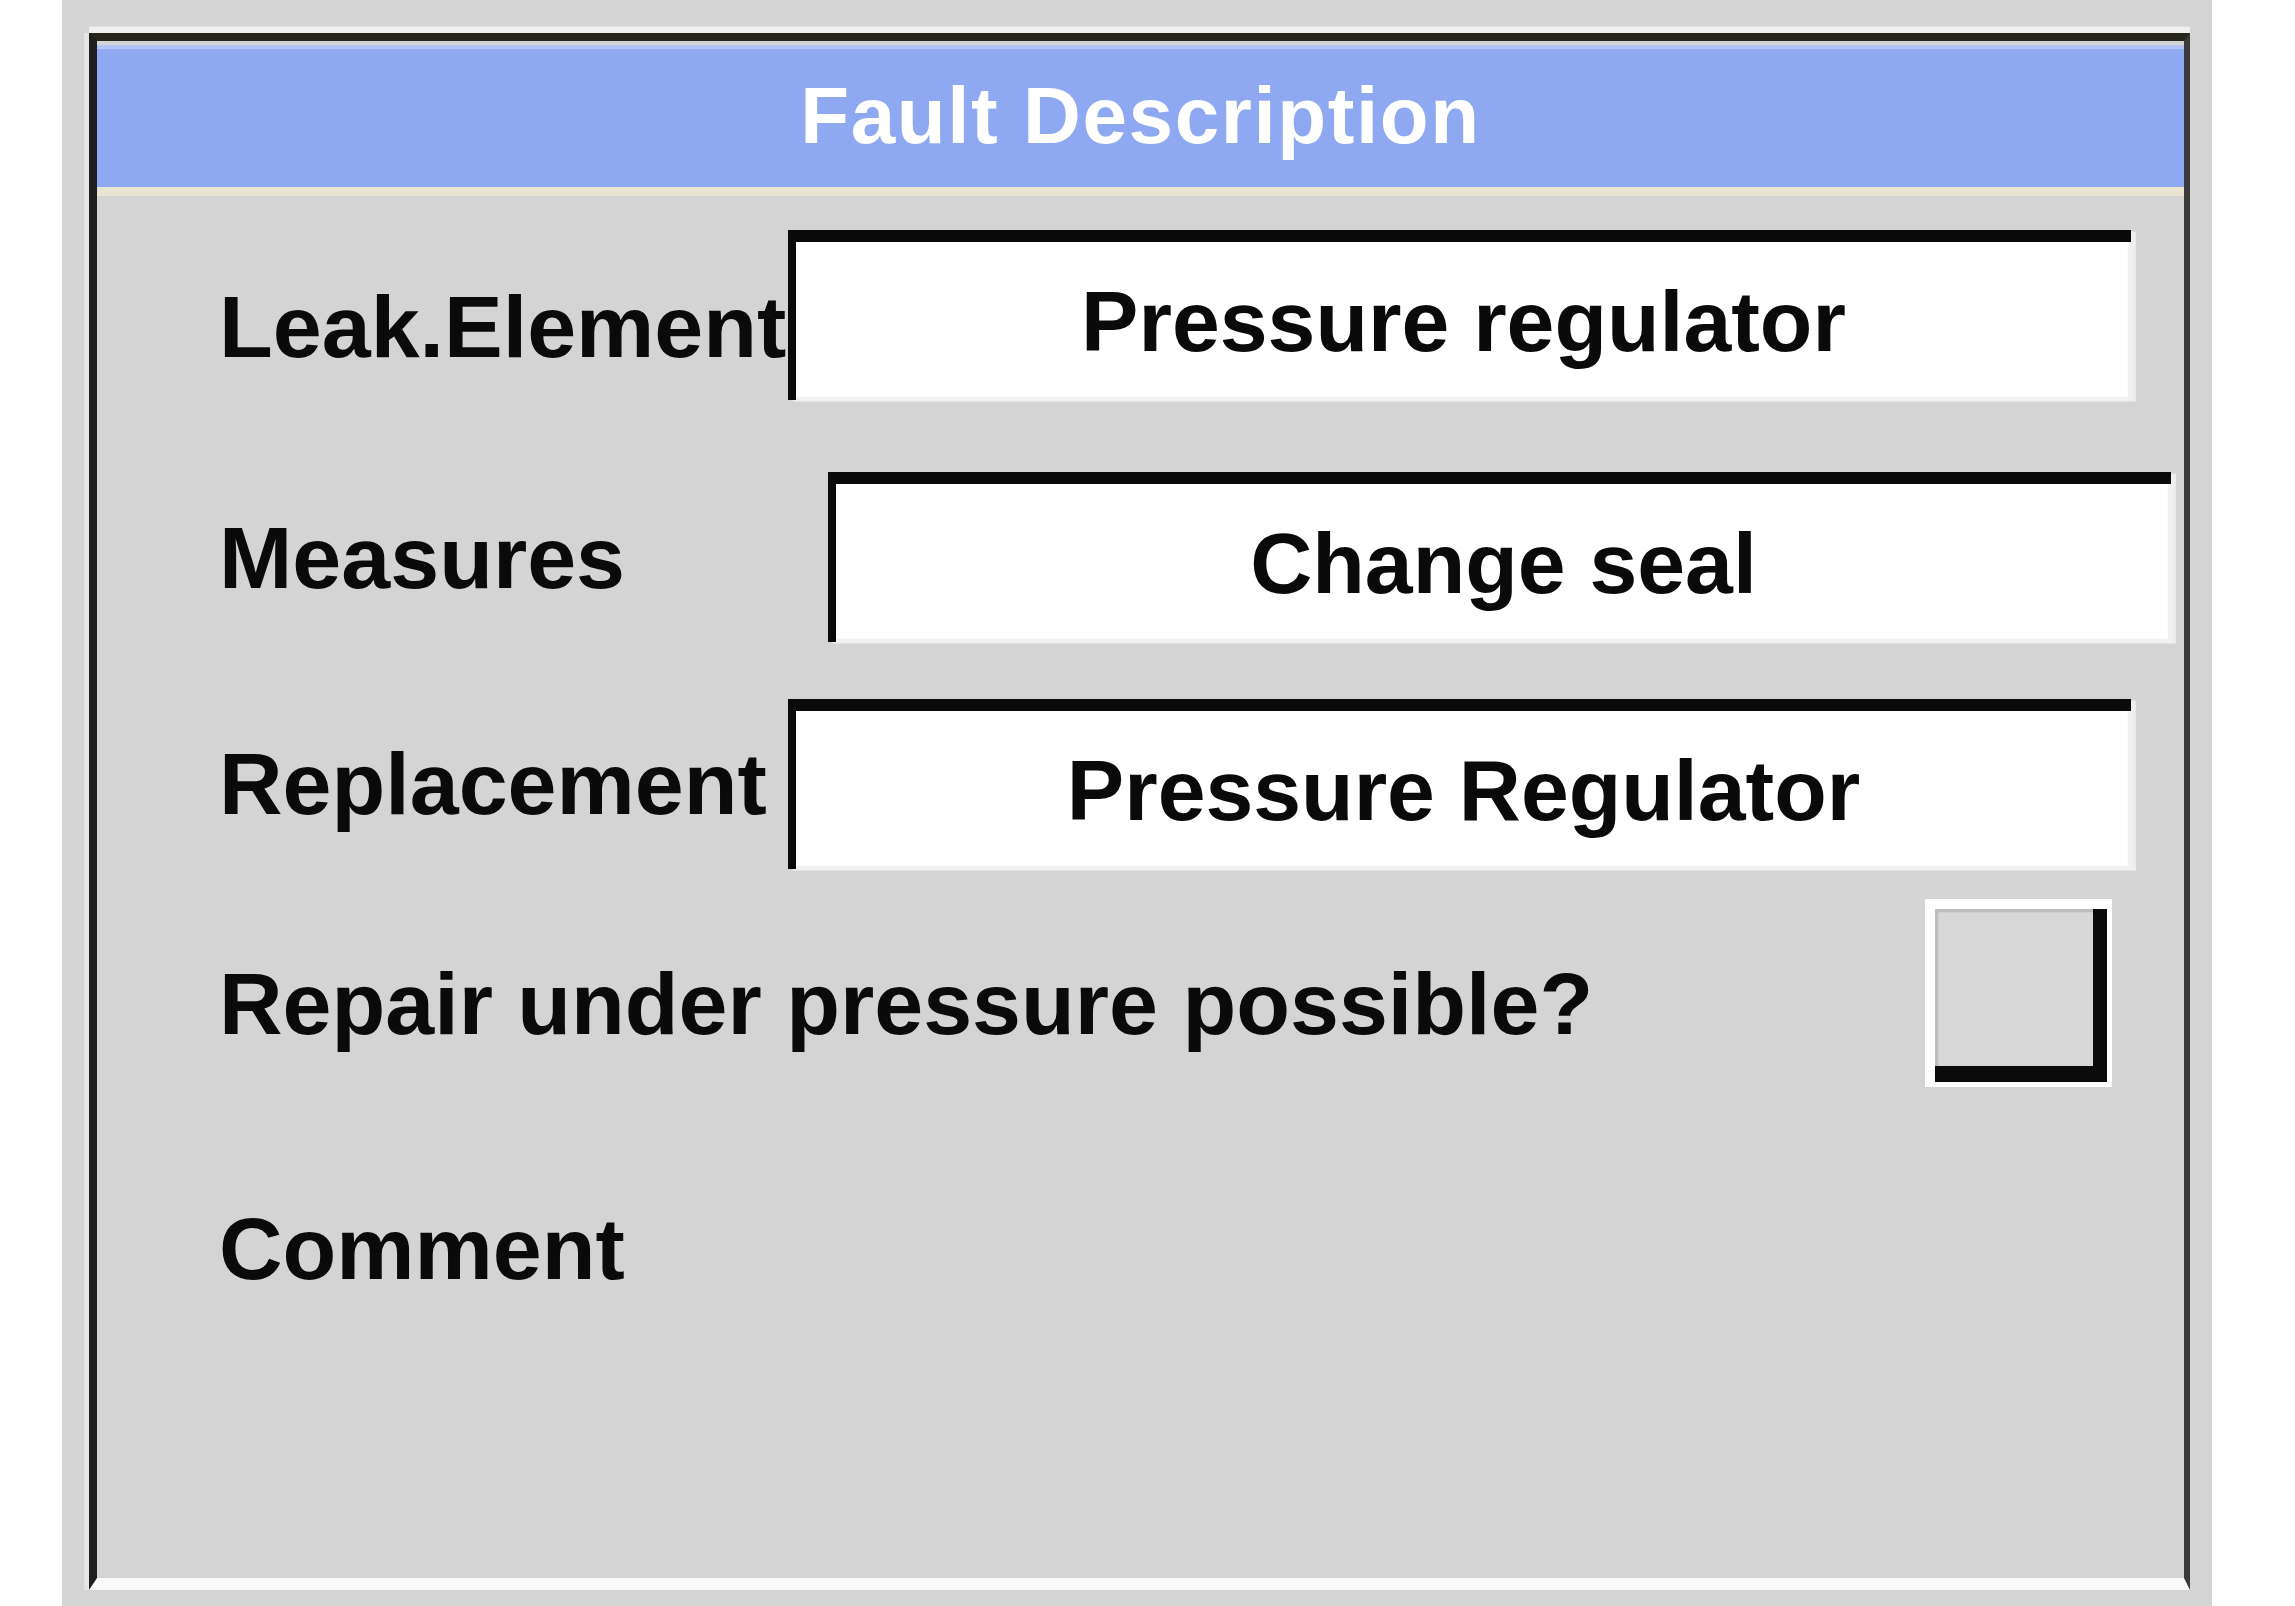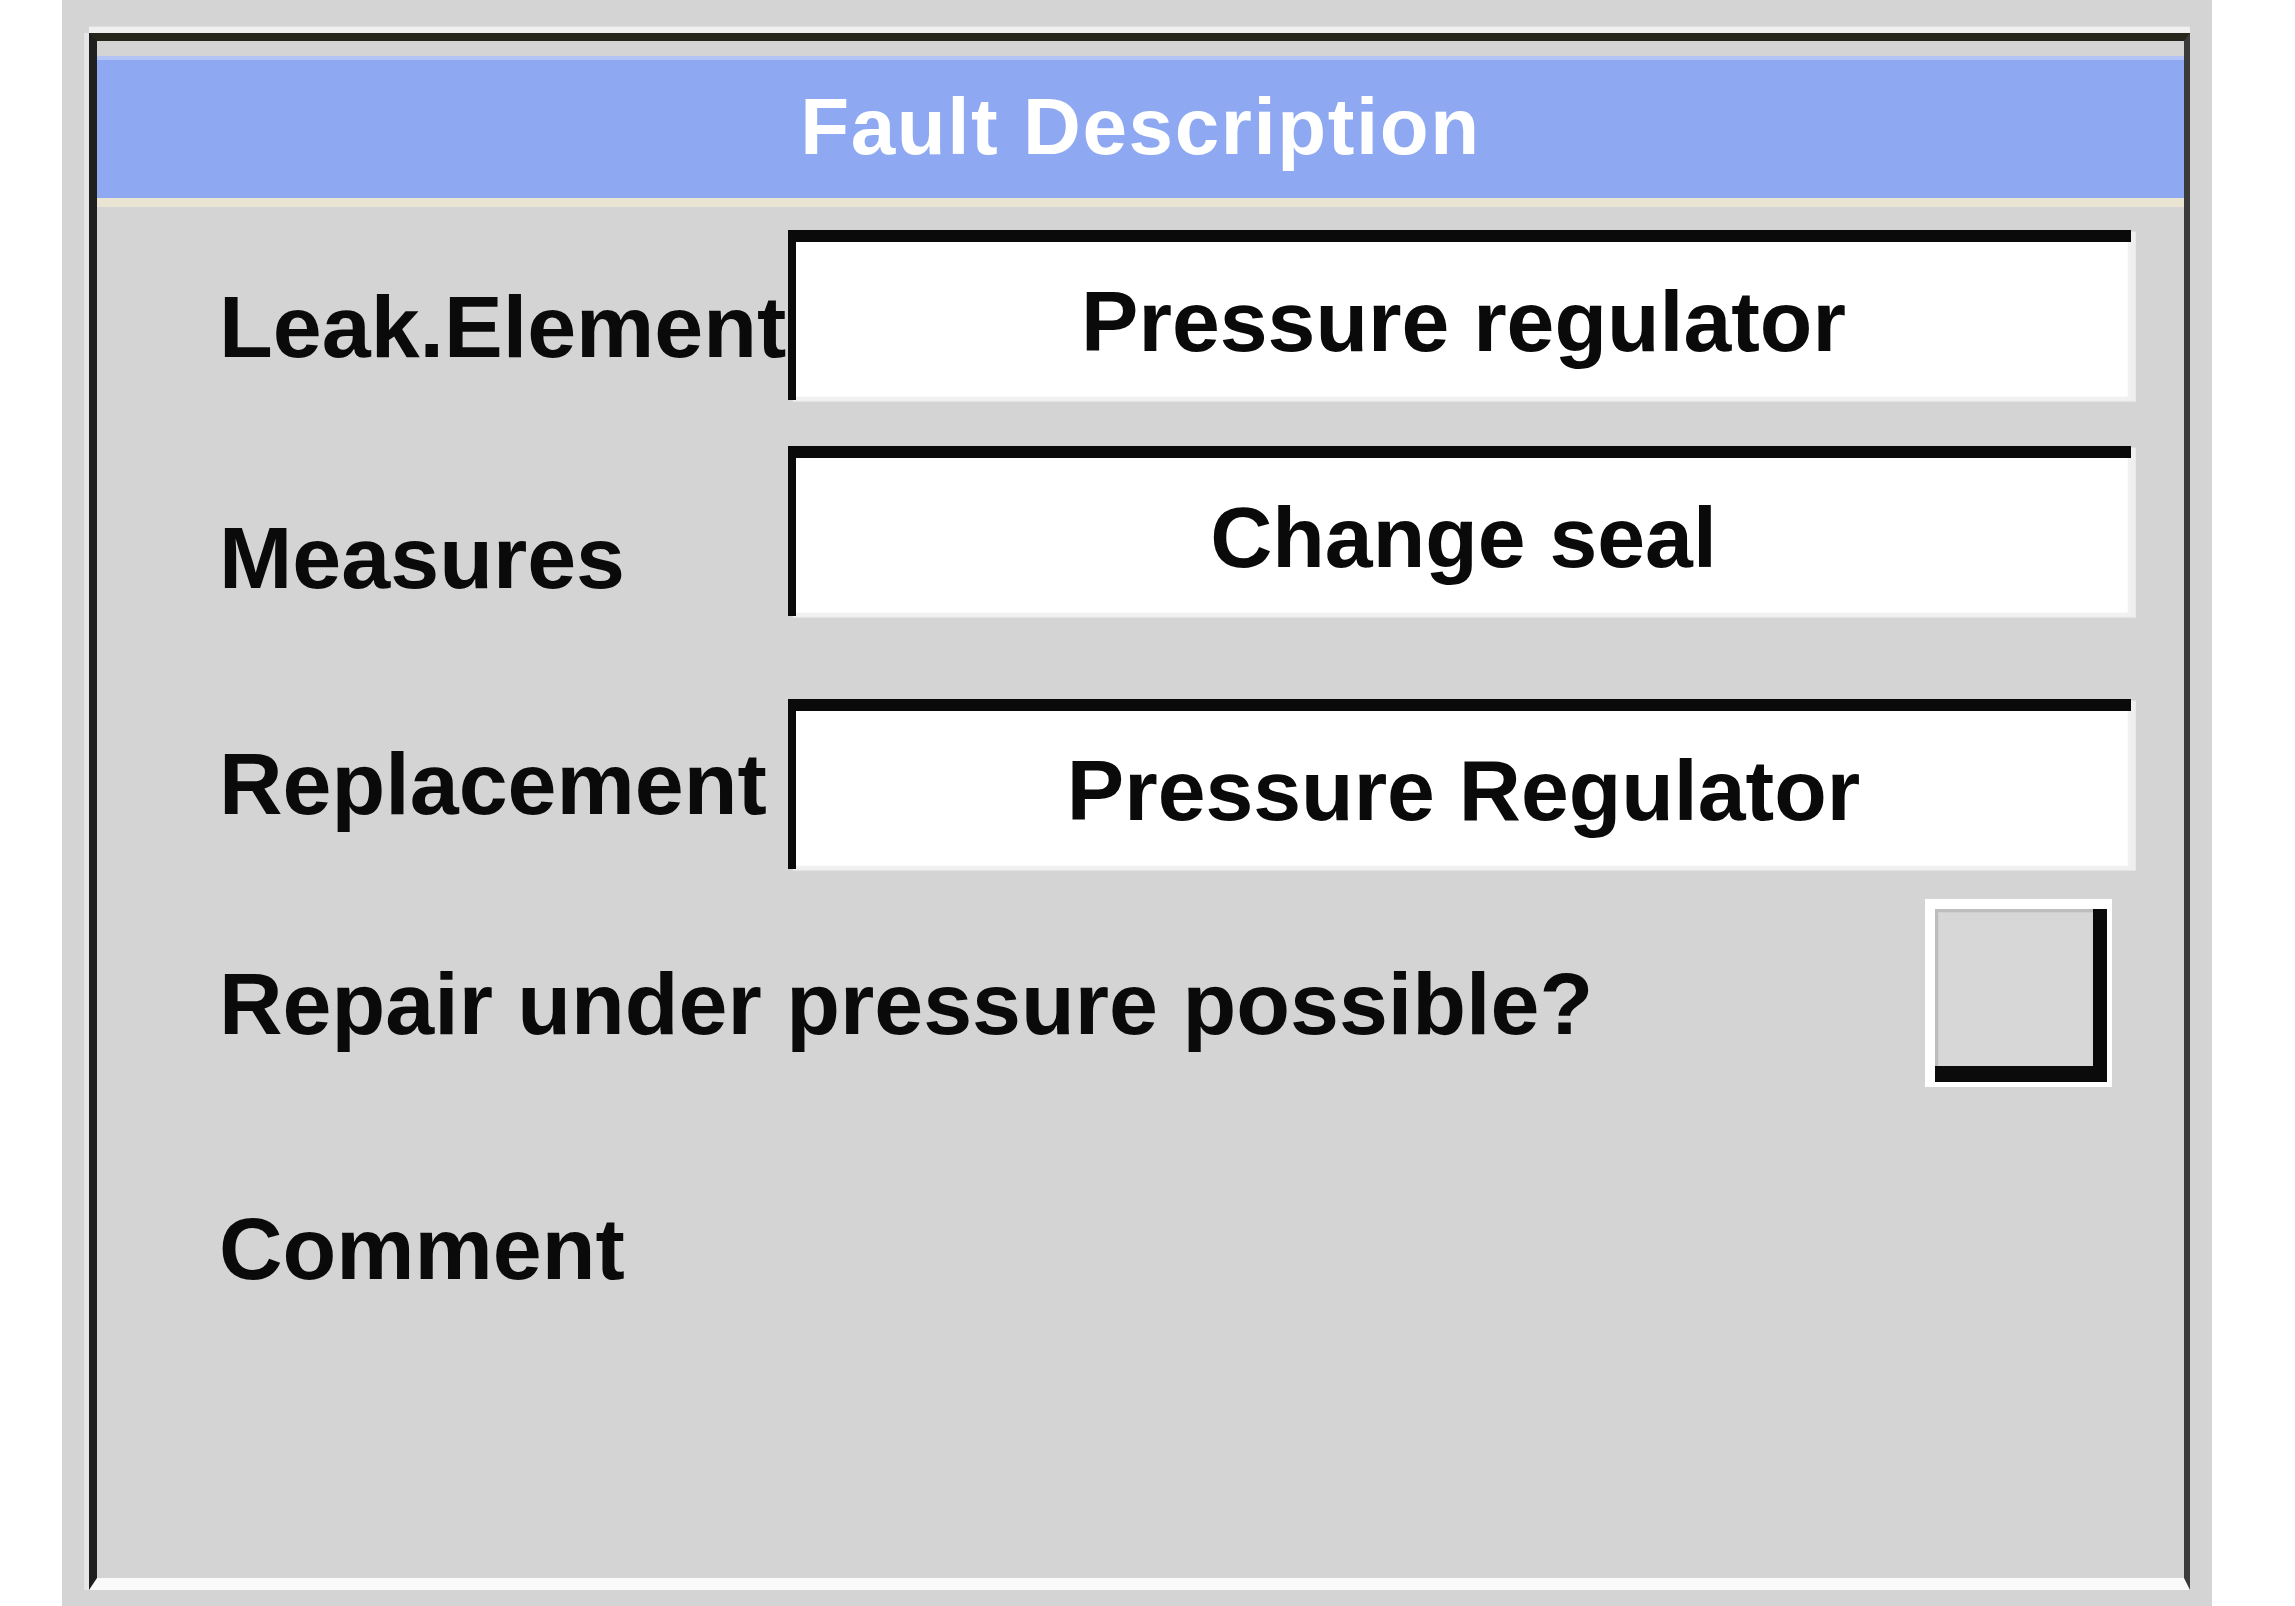--- a/index.html
+++ b/index.html
@@ -6,40 +6,40 @@
   .canvas{position:relative;width:2295px;height:1607px;background:#ffffff;overflow:hidden;
           font-family:"Liberation Sans", sans-serif;font-weight:700;color:#0a0a0a;}
   .screen-panel{position:absolute;left:62px;top:0;right:83px;bottom:0;background:#d4d4d4;}
 
   .window{position:absolute;left:89px;top:33px;width:2101px;height:1557px;
           box-sizing:border-box;background:#d4d4d4;
           border-top:8px solid #26261c;border-left:8px solid #1f1f1f;border-right:6.4px solid #3a3a3a;
           border-bottom:12.8px solid #fafafa;
           box-shadow:0 -6.4px 0 #f0f0f0, -4.8px 0 0 #e6e6e6;}
 
-  .titlebar{position:absolute;left:0;top:15px;right:0;height:142px;background:#8ea9f1;
+  .titlebar{position:absolute;left:0;top:4px;right:0;height:142px;background:#8ea9f1;
             border-bottom:9.6px solid #e9e5d2;box-shadow:inset 0 4px 0 #b3c3f6;
             display:flex;align-items:center;justify-content:center;}
   .title{font-size:80px;color:#ffffff;letter-spacing:1.6px;}
 
   .row-label{position:absolute;left:88px;height:99px;line-height:99px;font-size:88px;white-space:nowrap;margin-left:34px;}
   #label-leak{top:236px;}
   #label-measures{top:467px;}
   #label-replacement{top:693px;}
   #label-repair{top:913px;}
   #label-comment{top:1158px;}
 
   .field{position:absolute;left:691px;width:1343px;height:170px;box-sizing:border-box;
          background:#ffffff;border:0;outline:none;
          border-top:12.8px solid #0a0a0a;border-left:8.8px solid #0a0a0a;
          box-shadow:inset -3.2px -3.2px 0 #f1f1f1, 4.8px 1.6px 0 #efefef;
          text-align:center;font-family:"Liberation Sans", sans-serif;font-weight:700;
          font-size:86px;color:#0a0a0a;padding:0 16px;}
   #field-leak{top:189px;}
-  #field-measures{top:405px;}
+  #field-measures{top:431px;margin-left:40px;}
   #field-replacement{top:658px;}
   #field-comment{top:1126px;}
 
   .checkbox{position:absolute;left:1828px;top:858px;width:187px;height:188px;background:#ffffff;
             box-sizing:border-box;}
   .checkbox .inner{position:absolute;left:9.6px;top:9.6px;right:4.8px;bottom:4.8px;background:#d7d7d7;
             box-sizing:border-box;border-right:14.3px solid #0b0b0b;border-bottom:16px solid #0b0b0b;
             box-shadow:inset 3.2px 3.2px 0 #bdbdbd;}
 
   .ok-button{position:absolute;left:579px;top:1355px;width:974px;height:185px;box-sizing:border-box;

